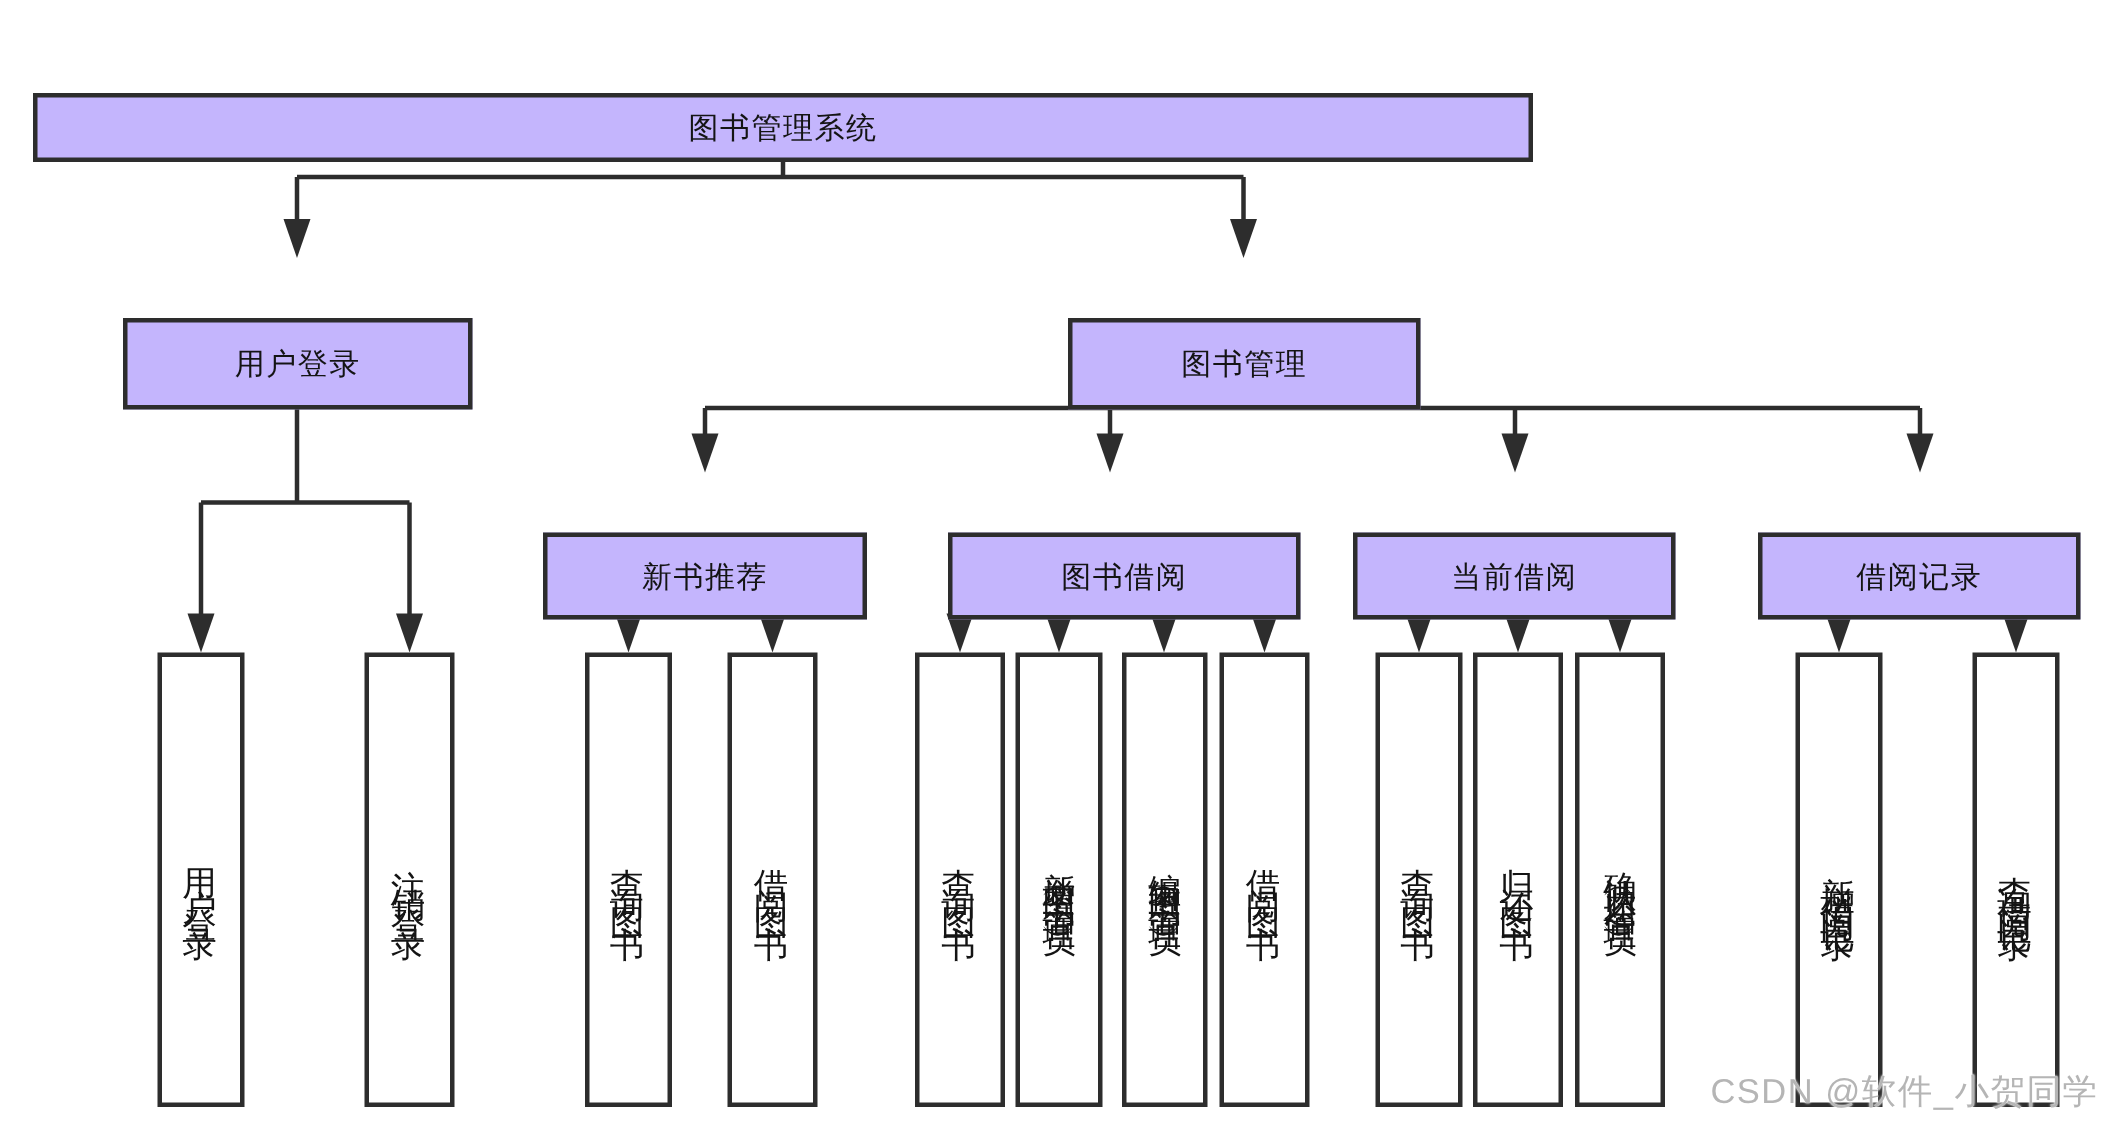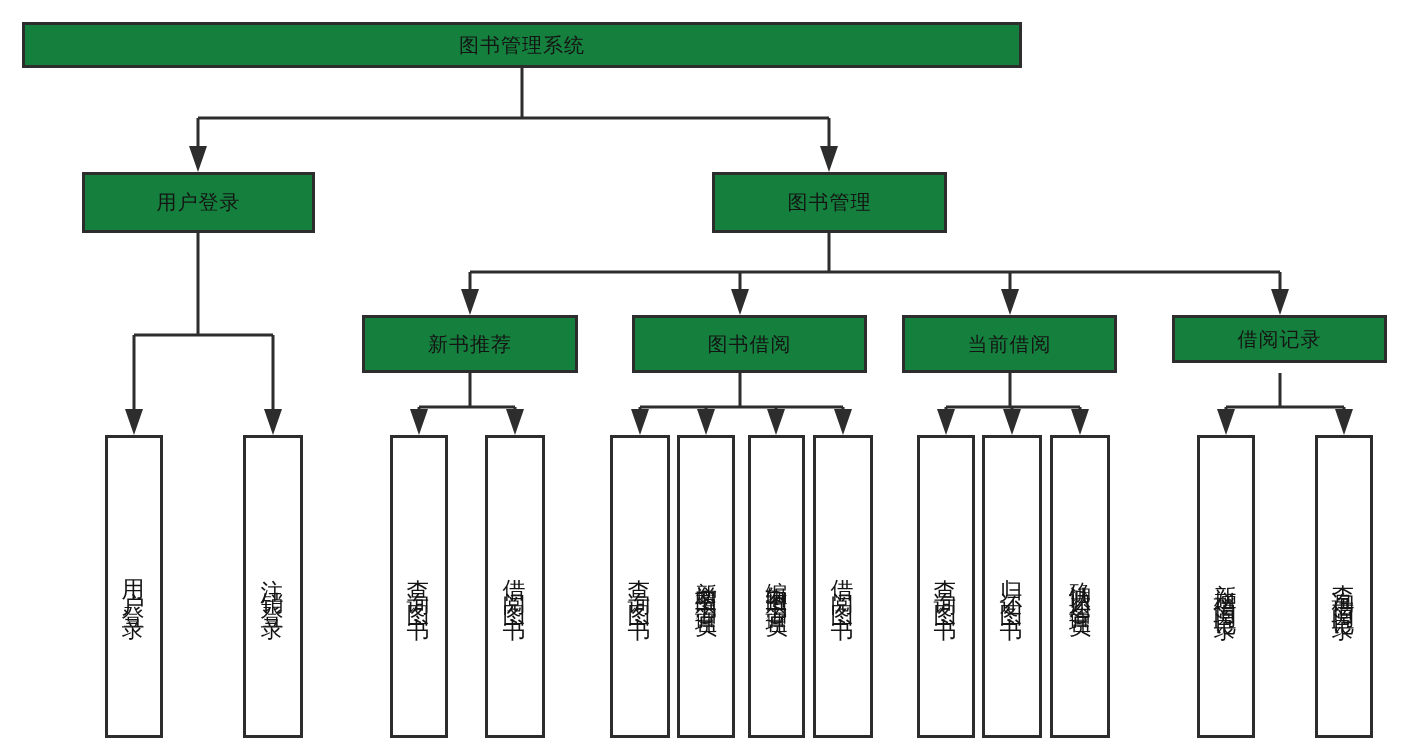--- a/index.html
+++ b/index.html
@@ -6,27 +6,28 @@
   .stage{
     position:relative;
     width:1405px;height:747px;
     background:#ffffff;
     font-family:"Liberation Sans", sans-serif;
     overflow:hidden;
   }
   .connectors{position:absolute;left:0;top:0;width:1405px;height:747px;}
   .node{
     position:absolute;
-    background:#15803d;
+    background:#c4b5fd;
     border:3px solid #2d2d2d;
     box-sizing:border-box;
     display:flex;align-items:center;justify-content:center;
     font-size:20px;color:#141414;
     letter-spacing:1px;
     z-index:2;
+    margin-top:40px;
   }
   .leaf{
     position:absolute;
     top:435px;height:303px;
     background:#ffffff;
     border:3px solid #2d2d2d;
     box-sizing:border-box;
     writing-mode:vertical-rl;
     text-orientation:mixed;
     display:flex;align-items:center;justify-content:center;
@@ -96,34 +97,35 @@
   </svg>
 
   <div class="node" style="left:22px;top:22px;width:1000px;height:46px">图书管理系统</div>
 
   <div class="node" style="left:82px;top:172px;width:233px;height:61px">用户登录</div>
   <div class="node" style="left:362px;top:315px;width:216px;height:58px">新书推荐</div>
 
   <div class="node" style="left:712px;top:172px;width:235px;height:61px">图书管理</div>
   <div class="node" style="left:632px;top:315px;width:235px;height:58px">图书借阅</div>
   <div class="node" style="left:902px;top:315px;width:215px;height:58px">当前借阅</div>
-  <div class="node" style="left:1172px;top:315px;width:215px;height:48px">借阅记录</div>
+  <div class="node" style="left:1172px;top:315px;width:215px;height:58px">借阅记录</div>
 
   <div class="leaf" style="left:105px;width:58px">用户登录</div>
   <div class="leaf" style="left:243px;width:60px">注销登录</div>
 
   <div class="leaf" style="left:390px;width:58px">查询图书</div>
   <div class="leaf" style="left:485px;width:60px">借阅图书</div>
 
   <div class="leaf" style="left:610px;width:60px">查询图书</div>
   <div class="leaf tight" style="left:677px;width:58px">新增图书（管理员）</div>
   <div class="leaf tight" style="left:748px;width:57px">编辑图书（管理员）</div>
   <div class="leaf" style="left:813px;width:60px">借阅图书</div>
 
   <div class="leaf" style="left:917px;width:58px">查询图书</div>
   <div class="leaf" style="left:982px;width:60px">归还图书</div>
   <div class="leaf tight" style="left:1050px;width:60px">确认归还（管理员）</div>
 
   <div class="leaf med" style="left:1197px;width:58px">新增借阅记录</div>
   <div class="leaf med" style="left:1315px;width:58px">查询借阅记录</div>
 
+  <div class="watermark">CSDN @软件_小贺同学</div>
 
 </div>
 
 </body></html>

